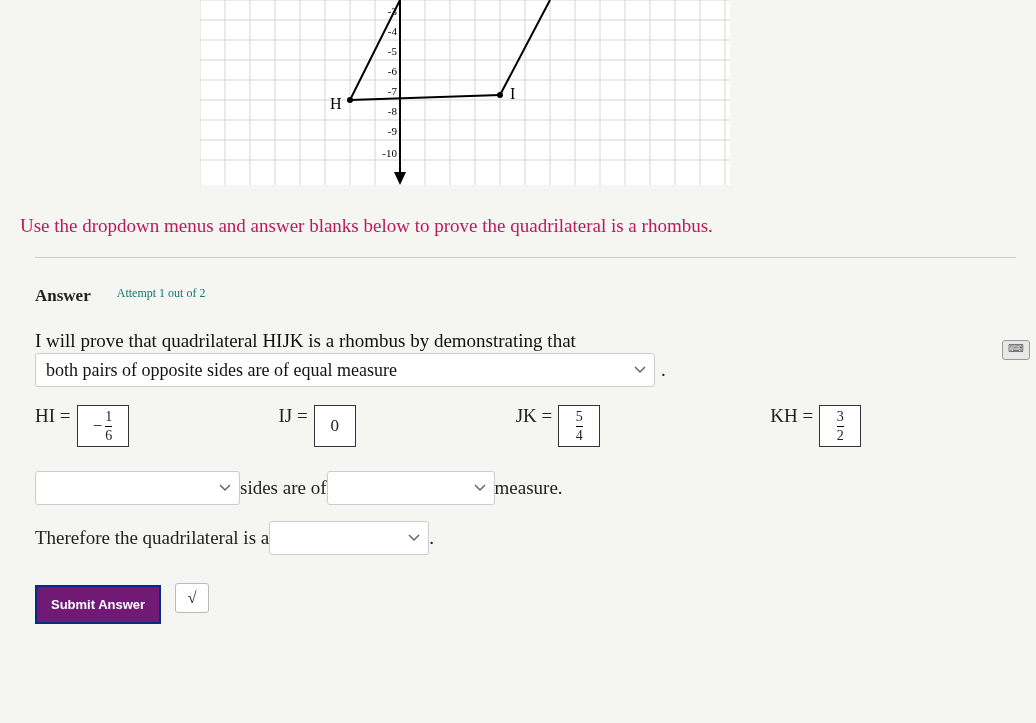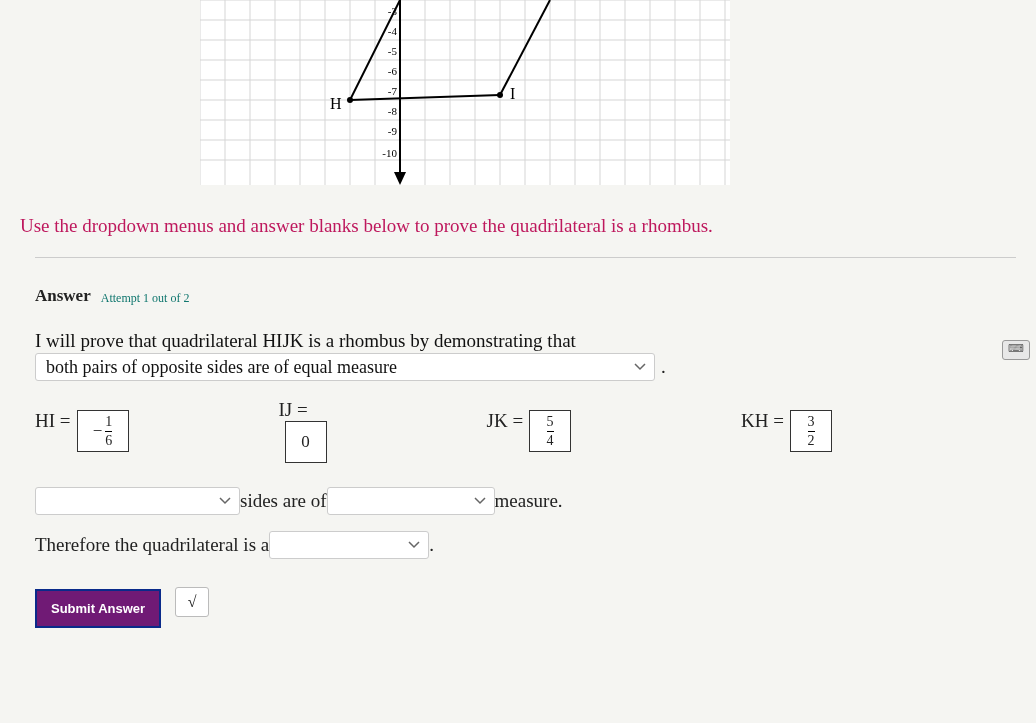--- a/index.html
+++ b/index.html
@@ -33,22 +33,22 @@
       padding-right: 20px;
       color: #be185d;
     }
     .answer-section {
       margin: 0 20px 0 35px;
       padding-top: 28px;
       border-top: 1px solid #ccc;
     }
     .answer-header {
       display: flex;
-      align-items: flex-end;
-      gap: 10px;
+      align-items: flex-start;
+      gap: 26px;
       margin-bottom: 24px;
     }
     .answer-label {
       font-weight: bold;
       font-size: 17px;
       color: #222;
     }
     .attempt {
       font-size: 12px;
       color: #0f766e;
@@ -57,21 +57,21 @@
       font-size: 19px;
       margin-bottom: 1px;
       color: #111;
     }
     .dropdown {
       display: inline-flex;
       align-items: center;
       background: #fff;
       border: 1px solid #ccc;
       border-radius: 3px;
-      height: 28px;
+      height: 34px;
       font-size: 18px;
       padding: 0 28px 0 10px;
       position: relative;
       cursor: pointer;
       font-family: Georgia, serif;
       color: #111;
       vertical-align: middle;
     }
     .dropdown-long { width: 620px; }
     .dropdown-med  { width: 205px; }
@@ -87,21 +87,21 @@
     .row { margin-bottom: 14px; display:flex; align-items:center; gap:6px; flex-wrap:wrap; font-size:19px; }
     .values-row {
       display: flex;
       align-items: center;
       gap: 0;
       margin: 18px 0 24px 0;
       font-size: 19px;
     }
     .val-group { display:flex; }
     .val-group:nth-child(1){ margin-right: 150px; }
-    .val-group:nth-child(2){ margin-right: 160px; flex-direction: column; }
+    .val-group:nth-child(2){ margin-right: 160px; }
     .val-group:nth-child(3){ margin-right: 170px; }
     .val-box {
       display: inline-flex;
       align-items: center;
       justify-content: center;
       border: 1px solid #333;
       background: #fff;
       min-width: 42px;
       height: 42px;
       padding: 2px 6px;

